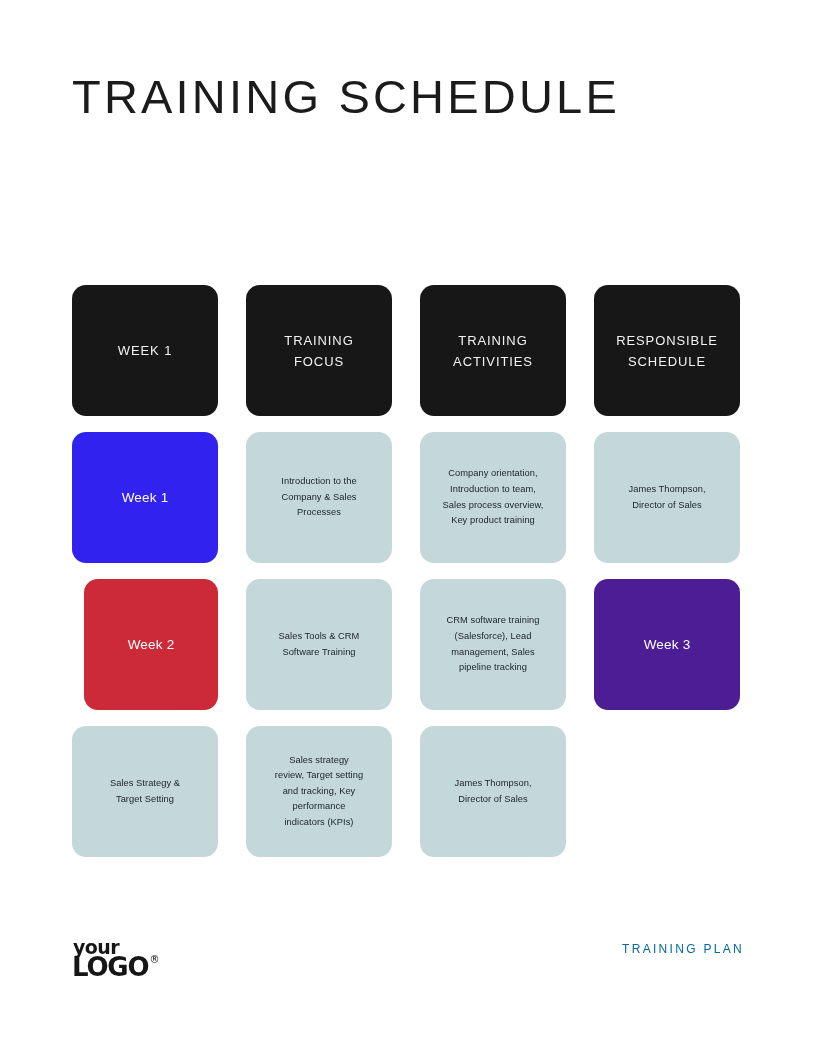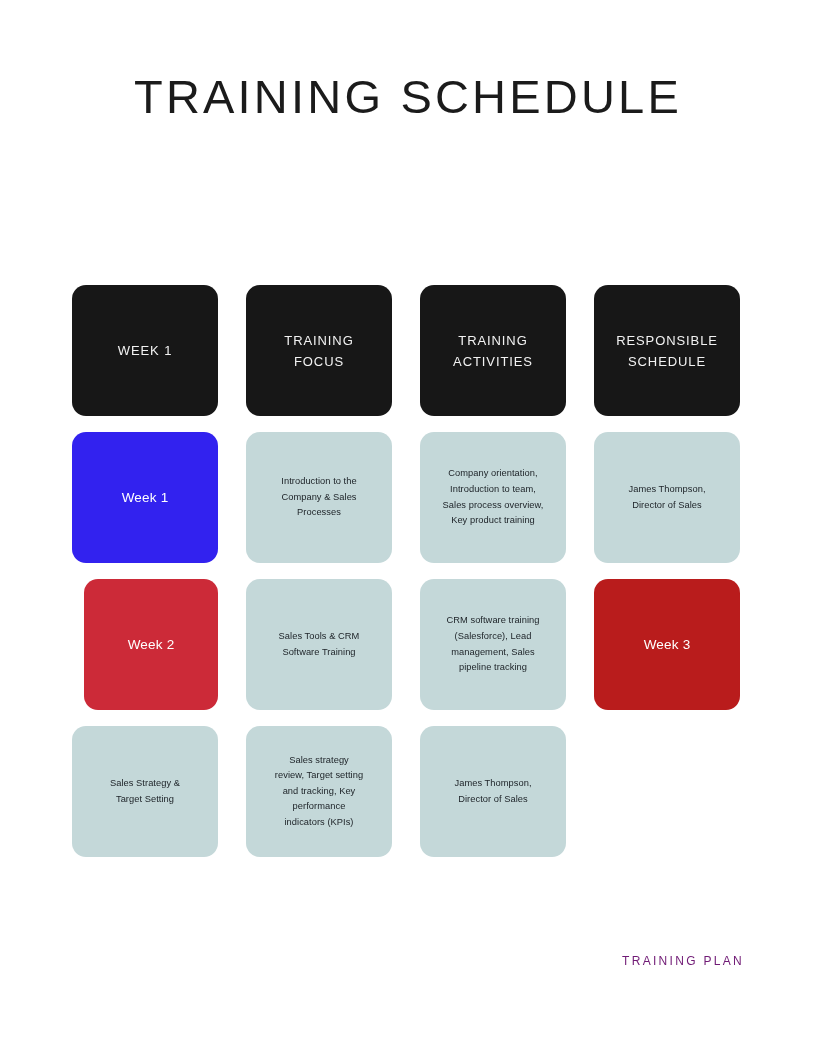--- a/index.html
+++ b/index.html
@@ -21,21 +21,21 @@
     width: 816px;
     height: 1056px;
   }
 
   
   .title-block {
     position: absolute;
     left: 72px;
     top: 66px;
     width: 672px;
-    text-align: center;
+    text-align: left;
   }
   .title-line {
     font-size: 47px;
     line-height: 62px;
     letter-spacing: 3.2px;
     color: #1b1b1b;
     font-weight: 400;
     white-space: nowrap;
   }
 
@@ -130,24 +130,24 @@
     font-weight: 400;
     vertical-align: super;
     position: relative;
     top: -7px;
     left: 1px;
   }
 
   .footer-right {
     position: absolute;
     right: 0;
-    top: 16px;
+    top: 4px;
     font-size: 12px;
     letter-spacing: 2.3px;
-    color: #701a75;
+    color: #0369a1;
     white-space: nowrap;
   }
 </style>
 </head>
 <body>
 
 <div class="page">
 
   <div class="title-block">
     <div class="title-line">TRAINING SCHEDULE</div>
@@ -197,21 +197,21 @@
       <span class="cell-text">Sales Tools &amp; CRM
 Software Training</span>
     </div>
     <div class="cell body">
       <span class="cell-text">CRM software training
 (Salesforce), Lead
 management, Sales
 pipeline tracking</span>
     </div>
 
-    <div class="cell week" style="background: #b91c1c;">
+    <div class="cell week" style="background: #4c1d95;">
       <span class="cell-text">Week 3</span>
     </div>
     <div class="cell body">
       <span class="cell-text">Sales Strategy &amp;
 Target Setting</span>
     </div>
     <div class="cell body">
       <span class="cell-text">Sales strategy
 review, Target setting
 and tracking, Key
@@ -219,16 +219,22 @@
 indicators (KPIs)</span>
     </div>
     <div class="cell body">
       <span class="cell-text">James Thompson,
 Director of Sales</span>
     </div>
 
   </div>
 
   <div class="footer">
+    <div class="logo">
+      <span class="logo-your">your</span>
+      <span class="logo-bottom-row">
+        <span class="logo-logo">LOGO</span><span class="logo-reg">®</span>
+      </span>
+    </div>
     <div class="footer-right">TRAINING PLAN</div>
   </div>
 
 </div>
 
 </body></html>

